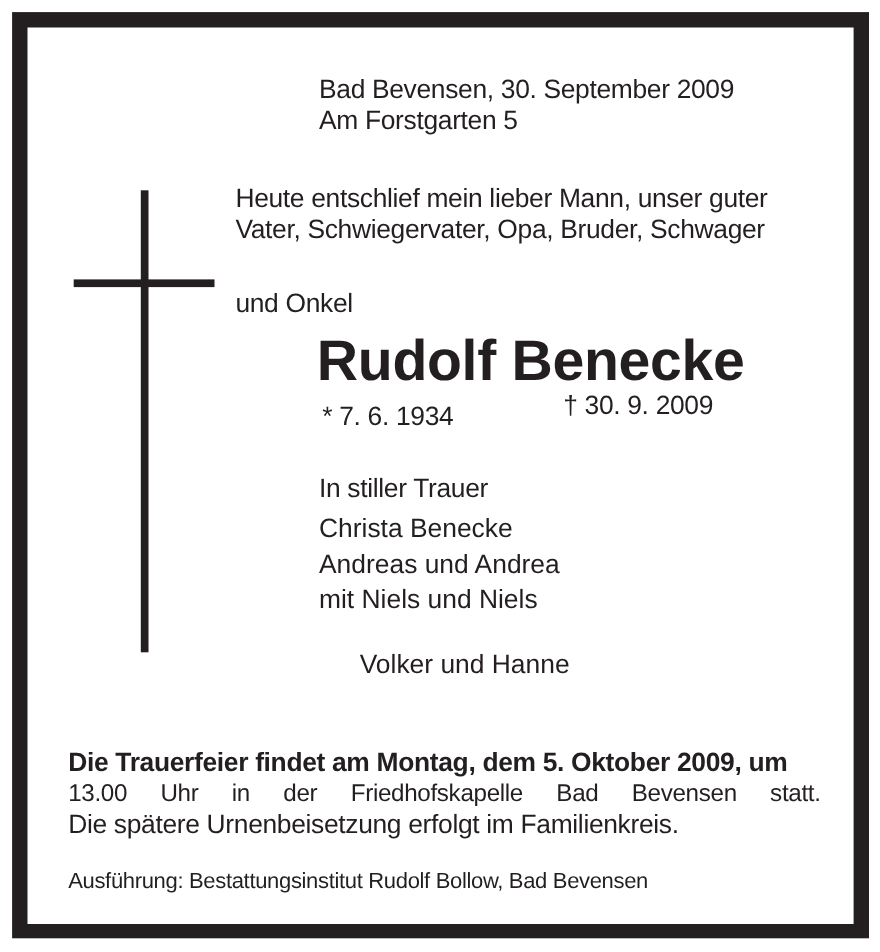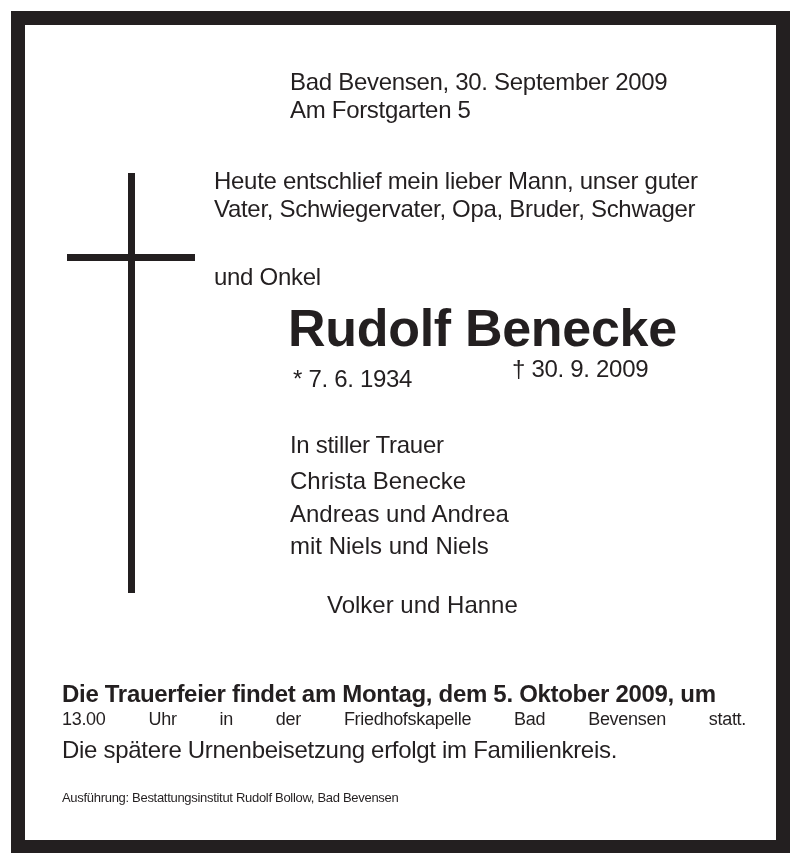--- a/index.html
+++ b/index.html
@@ -8,23 +8,23 @@
     .frame { position: absolute; left: 11px; top: 11px; width: 779px; height: 842px;
              background: #231f20; }
     .inner { position: absolute; left: 25px; top: 25px; width: 751px; height: 815px;
              background: #ffffff; }
     .t { position: absolute; white-space: nowrap; line-height: 1; }
     .reg { font-size: 24px; letter-spacing: -0.3px; transform-origin: left top; }
     .cross-v { position: absolute; left: 128px; top: 173px; width: 7px; height: 420px; background: #231f20; }
     .cross-h { position: absolute; left: 67px; top: 254px; width: 128px; height: 7px; background: #231f20; }
     .name { font-size: 52px; font-weight: bold; letter-spacing: -0.3px; }
     .bold { font-size: 24px; font-weight: normal; }
-    .just { position: absolute; left: 62px; width: 684px; font-size: 18px; letter-spacing: -0.3px;
+    .just { position: absolute; left: 62px; width: 684px; font-size: 22px; letter-spacing: -0.3px;
             text-align: justify; text-align-last: justify; white-space: nowrap; line-height: 1; }
-    .small { font-size: 13px; letter-spacing: -0.3px; }
+    .small { font-size: 20px; letter-spacing: -0.3px; }
   </style>
 </head>
 <body>
 
 <div class="frame"></div>
 <div class="inner"></div>
 
 <div>
   <div class="cross-v"></div>
   <div class="cross-h"></div>

